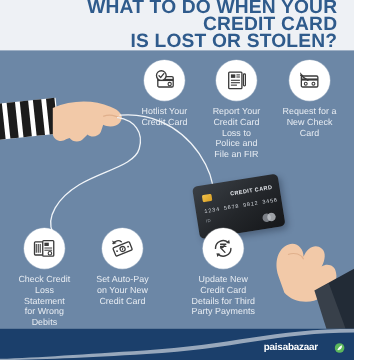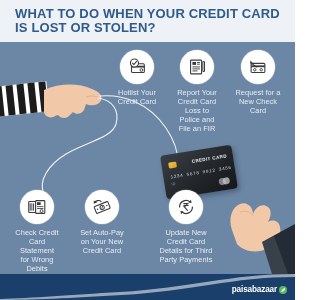--- a/index.html
+++ b/index.html
@@ -25,26 +25,26 @@
     height: 42px;
     background: #eef1f5;
     display: flex;
     align-items: center;
     justify-content: center;
     z-index: 6;
   }
   #header-title {
     margin: 0;
     padding: 0 14px;
-    font-size: 13px;
+    font-size: 16px;
     line-height: 14.2px;
     font-weight: bold;
     letter-spacing: 0.15px;
     color: #2f5b8c;
-    text-align: left;
+    text-align: right;
     white-space: pre-line;
   }
 
   
   #body {
     position: absolute;
     left: 0; top: 42px;
     width: 295px;
     height: 258px;
     background: #6c87a6;
@@ -163,21 +163,21 @@
   #footer-curve {
     position: absolute;
     left: 0; bottom: 0;
     width: 295px; height: 26px;
   }
   #brand {
     position: absolute;
     right: 8px; bottom: 6px;
     display: flex;
     align-items: center;
-    gap: 2px;
+    gap: 14px;
     z-index: 8;
   }
   #brand-name {
     font-size: 8.2px;
     font-weight: bold;
     letter-spacing: -0.15px;
     color: #ffffff;
   }
   #brand-mark {
     width: 8px; height: 8px;
@@ -308,21 +308,21 @@
           <rect x="3" y="6" width="8" height="12" rx="0.8" fill="none" stroke="#3b3b3b" stroke-width="1.2"></rect>
           <path d="M4.6 8 L4.6 16 M6.4 8 L6.4 16 M8.2 8 L8.2 16" stroke="#3b3b3b" stroke-width="1"></path>
           <rect x="10.5" y="5" width="10" height="14" rx="0.8" fill="#ffffff" stroke="#3b3b3b" stroke-width="1.2"></rect>
           <rect x="12" y="6.8" width="4" height="3" fill="#3b3b3b"></rect>
           <rect x="12" y="11.2" width="7" height="0.9" fill="#3b3b3b"></rect>
           <rect x="12" y="13.2" width="7" height="0.9" fill="#3b3b3b"></rect>
           <circle cx="17" cy="16.4" r="1.6" fill="none" stroke="#3b3b3b" stroke-width="1"></circle>
         </svg>
       </div>
       <div class="step-label">Check Credit
-Card
+Loss
 Statement
 for Wrong
 Debits</div>
     </div>
 
     <div class="step" id="step-autopay">
       <div class="step-icon">
         <svg viewBox="0 0 24 24" width="22" height="22">
           <g transform="rotate(-22 12 12)">
             <rect x="4" y="8.5" width="16" height="8" rx="1" fill="none" stroke="#3b3b3b" stroke-width="1.2"></rect>

